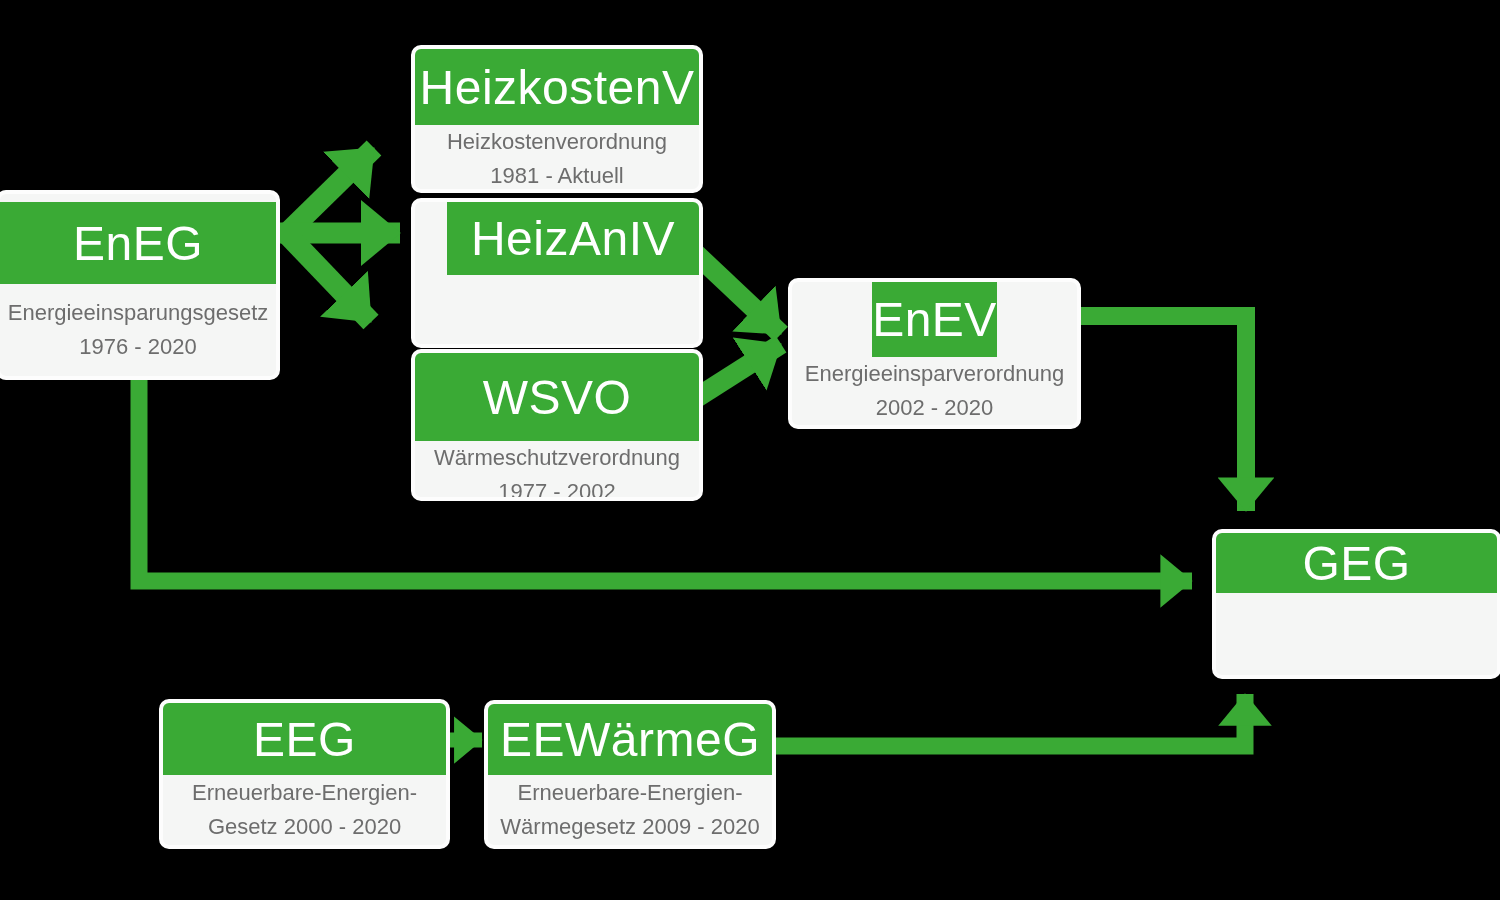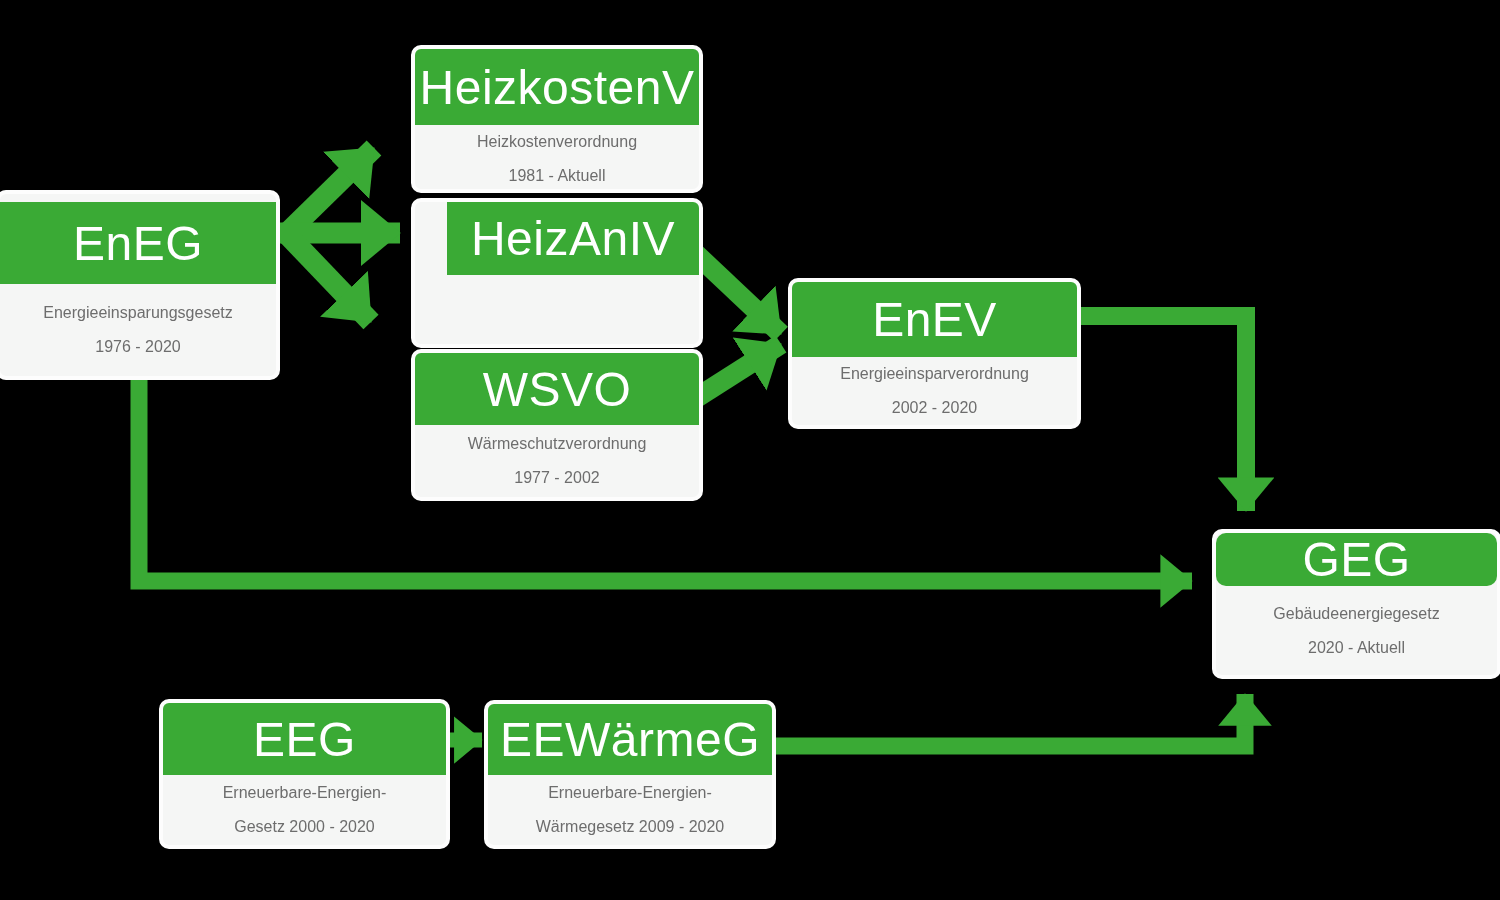--- a/index.html
+++ b/index.html
@@ -38,21 +38,21 @@
     font-size: 48px;
     letter-spacing: 0.5px;
   }
   .node-body {
     flex: 1;
     display: flex;
     flex-direction: column;
     align-items: center;
     justify-content: center;
     color: #6d6d6d;
-    font-size: 16px;
+    font-size: 22px;
     line-height: 34px;
     white-space: pre;
     text-align: center;
   }
 </style>
 </head>
 <body>
 
 <div id="canvas">
 
@@ -95,46 +95,42 @@
     </div>
   </div>
 
   <div class="node" style="left:411px; top:198px; width:292px; height:150px;padding-left:32px;">
     <div class="node-header" style="height:73px;">
       <span>HeizAnIV</span>
     </div>
   </div>
 
   <div class="node" style="left:411px; top:349px; width:292px; height:152px;">
-    <div class="node-header" style="height:72px;">
+    <div class="node-header" style="height:88px;">
       <span>WSVO</span>
     </div>
     <div class="node-body">
       <div>Wärmeschutzverordnung</div>
       <div>1977 - 2002</div>
     </div>
   </div>
 
-  <div class="node" style="left:788px; top:278px; width:293px; height:151px;">
+  <div class="node" style="left:788px; top:278px; width:293px; height:151px;align-items:center;">
     <div class="node-header" style="height:75px;">
       <span>EnEV</span>
     </div>
     <div class="node-body">
       <div>Energieeinsparverordnung</div>
       <div>2002 - 2020</div>
     </div>
   </div>
 
   <div class="node" style="left:1212px; top:529px; width:289px; height:150px;">
-    <div class="node-header" style="height:53px;border-radius:10px;">
+    <div class="node-header" style="height:60px;">
       <span>GEG</span>
-    </div>
-    <div class="node-body">
-      <div>Gebäudeenergiegesetz</div>
-      <div>2020 - Aktuell</div>
     </div>
   </div>
 
   <div class="node" style="left:126px; top:699px; width:291px; height:150px;margin-left:33px;">
     <div class="node-header" style="height:72px;">
       <span>EEG</span>
     </div>
     <div class="node-body">
       <div>Erneuerbare-Energien-</div>
       <div>Gesetz 2000 - 2020</div>

